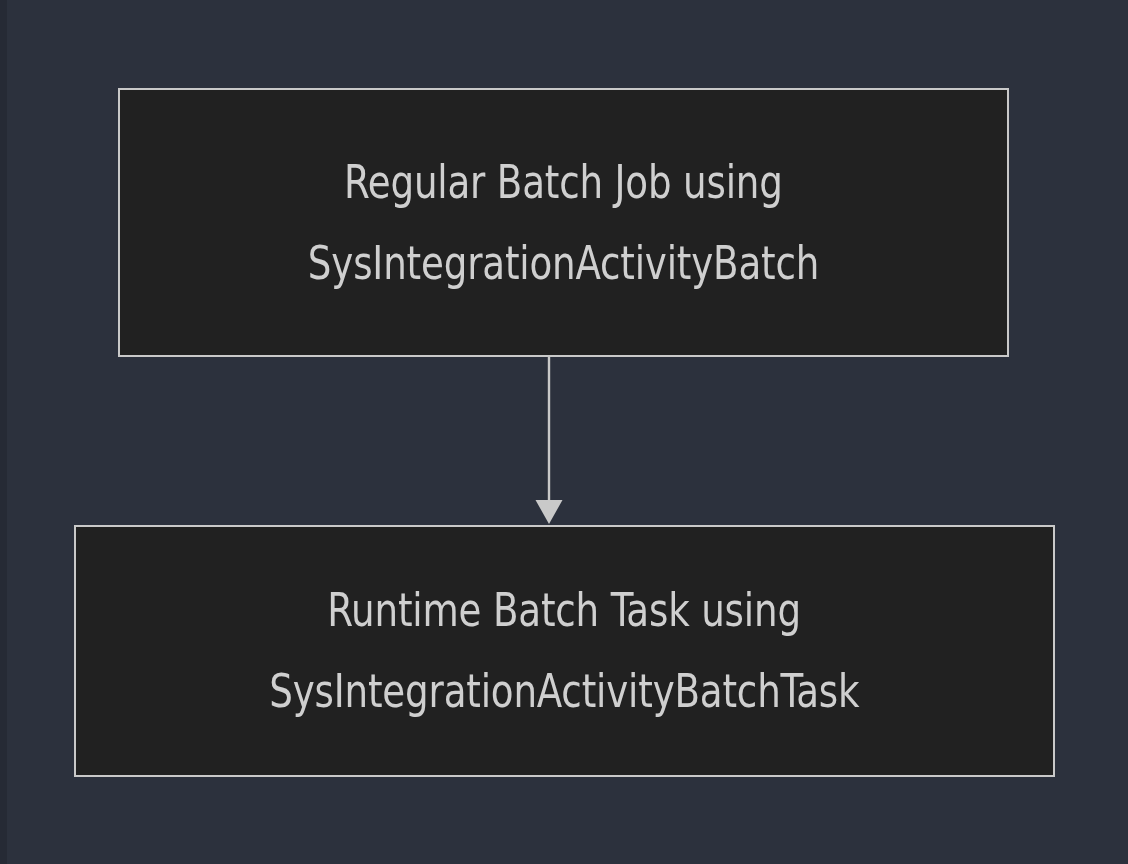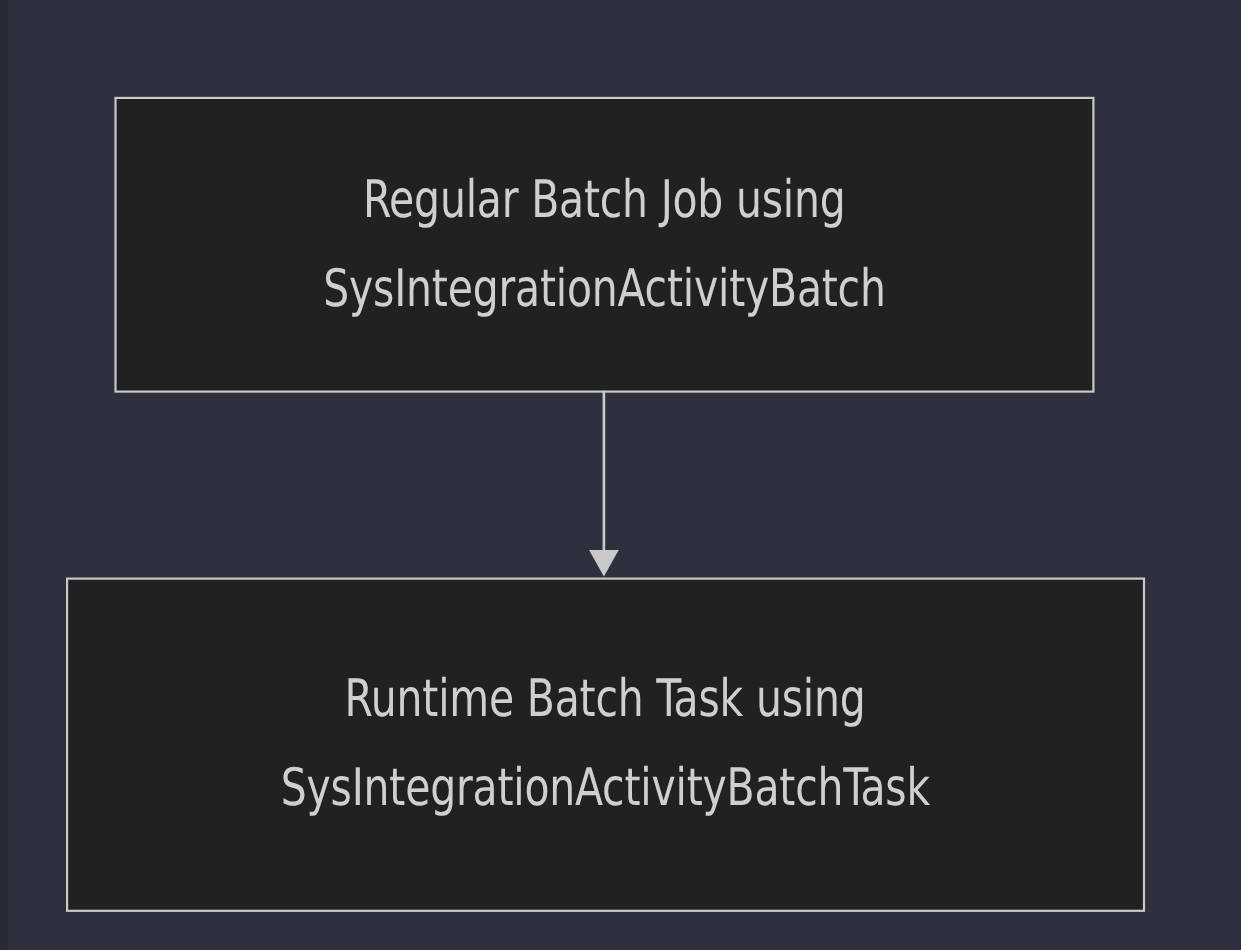--- a/index.html
+++ b/index.html
@@ -36,20 +36,21 @@
   .node-box {
     position: absolute;
     box-sizing: border-box;
     background: #212121;
     border: 2px solid #c9c9c9;
     display: flex;
     flex-direction: column;
     align-items: center;
     justify-content: center;
     text-align: center;
+    margin-left: 14px;
   }
 
   .node-label {
     color: #cfcfcf;
     font-family: "DejaVu Sans Condensed", "Liberation Sans Narrow",
                  "Liberation Sans", sans-serif;
     font-weight: 400;
     font-size: 47px;
     line-height: 1.72;
     letter-spacing: -0.2px;
@@ -64,21 +65,21 @@
     top: 88px;
     width: 891px;
     height: 269px;
   }
 
   
   #node-runtime-batch-task {
     left: 60px;
     top: 525px;
     width: 981px;
-    height: 304px;
+    height: 252px;
   }
 
   
   #edge-regular-to-runtime {
     position: absolute;
     left: 522px;
     top: 355px;
     width: 54px;
     height: 172px;
     pointer-events: none;

